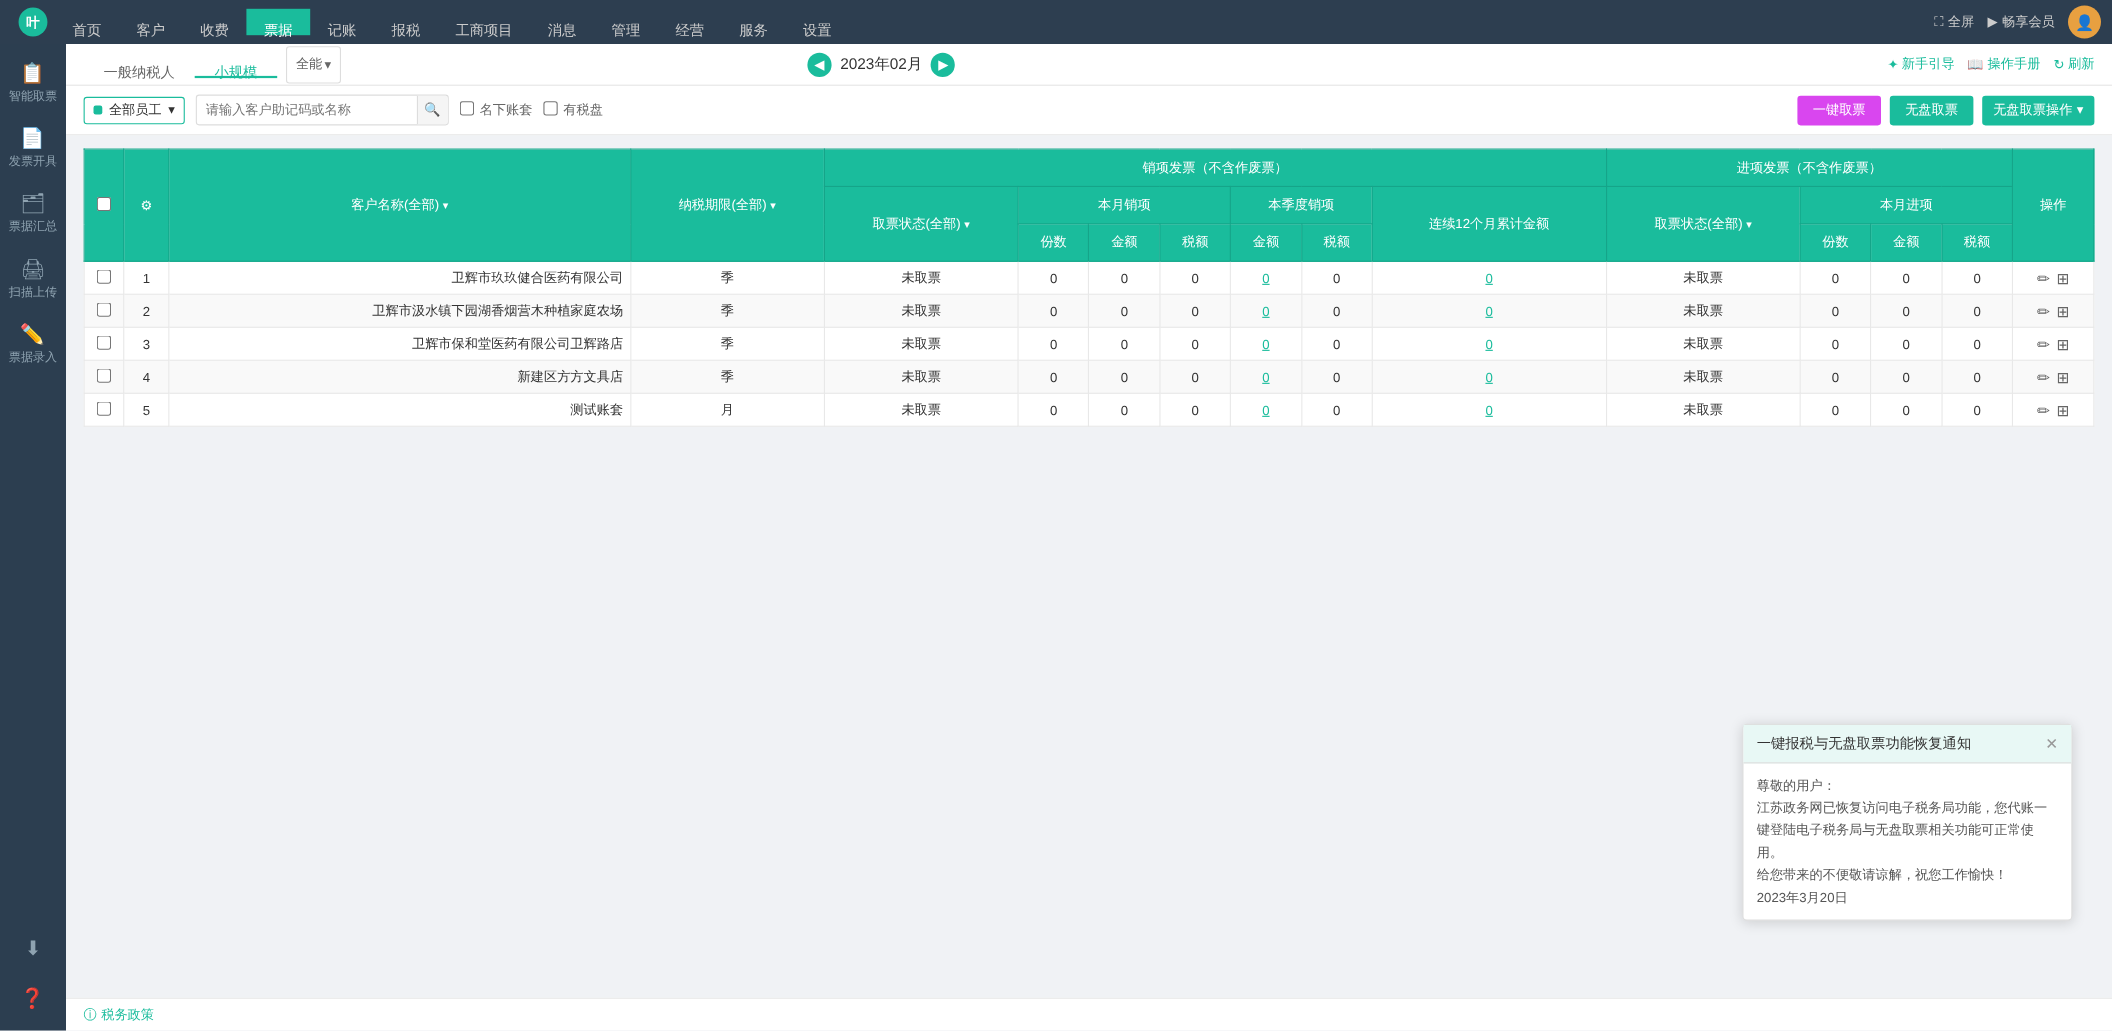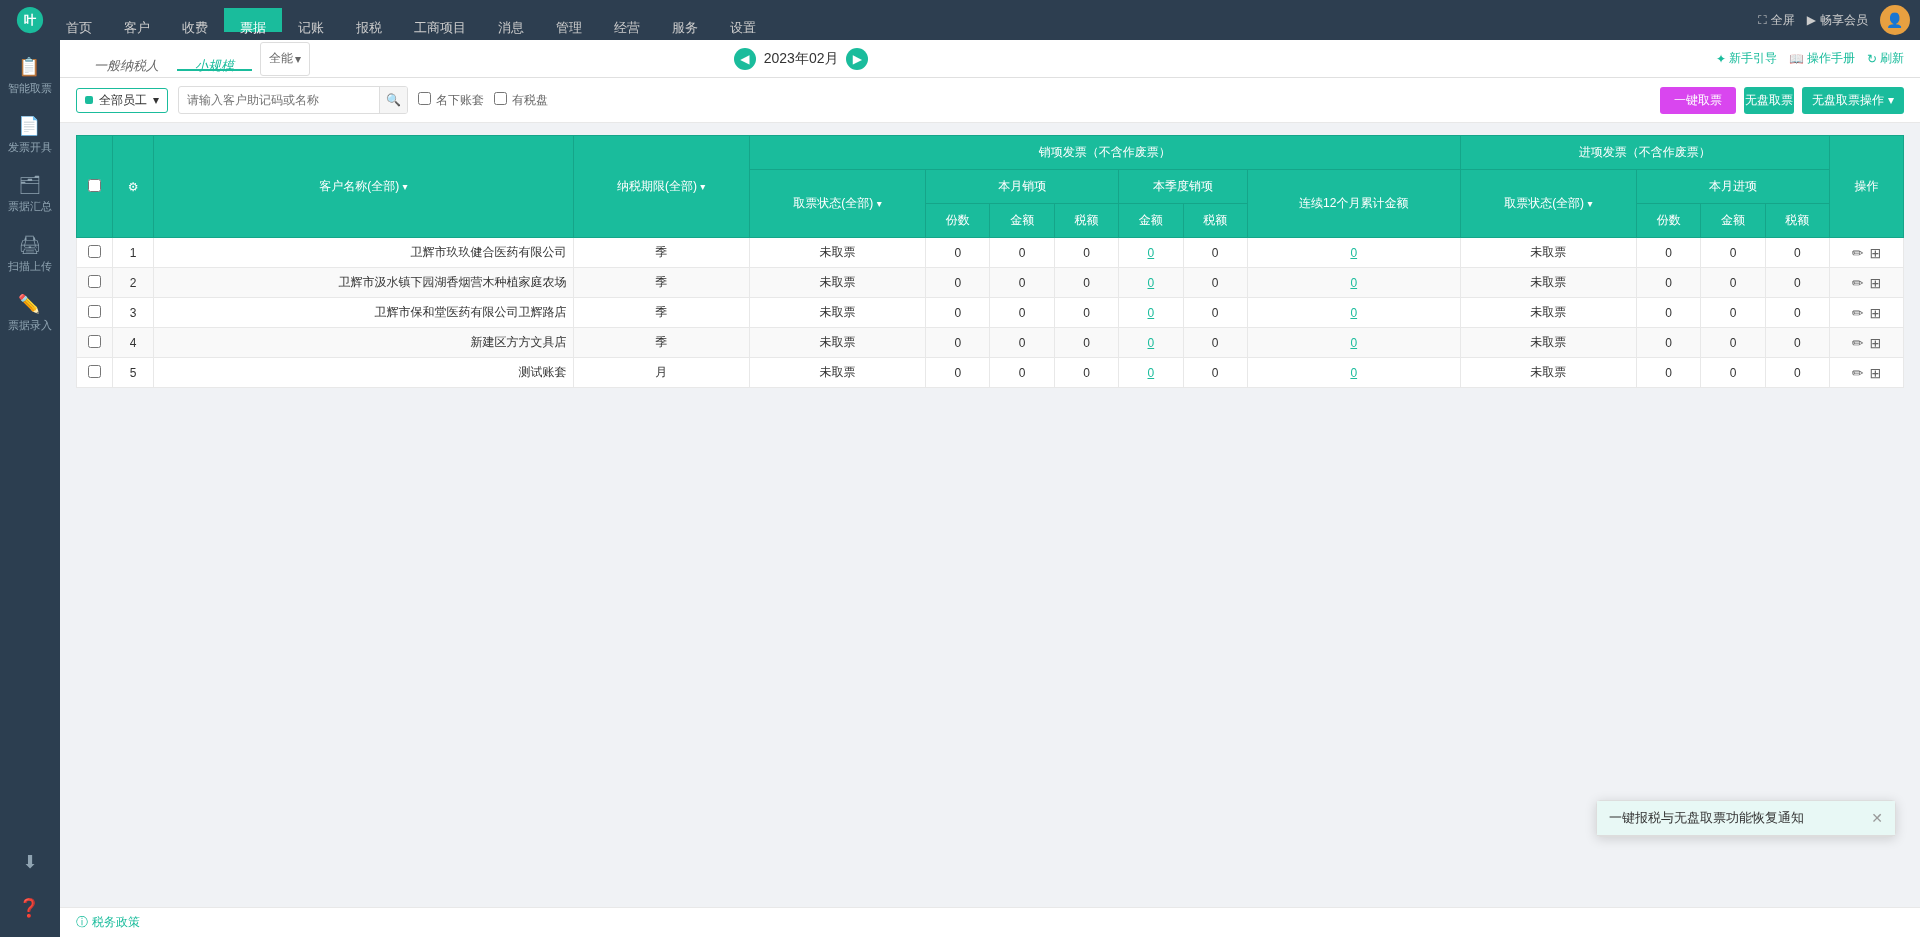--- a/index.html
+++ b/index.html
@@ -22,60 +22,60 @@
     .sidebar-item { width: 56px; display: flex; flex-direction: column; align-items: center; justify-content: center; padding: 8px 4px; cursor: pointer; color: #8fa3b1; font-size: 11px; gap: 4px; border-radius: 4px; }
     .sidebar-item .icon { font-size: 18px; }
     .sidebar-item .label { text-align: center; line-height: 1.2; }
     .sidebar-bottom { margin-top: auto; padding-bottom: 10px; display: flex; flex-direction: column; align-items: center; gap: 8px; }
 
     
     .main { flex: 1; display: flex; flex-direction: column; overflow: hidden; }
 
     
     .tab-bar { background: #fff; border-bottom: 1px solid #e0e0e0; padding: 0 16px; display: flex; align-items: center; gap: 0; height: 38px; }
-    .tab { padding: 0 18px; height: 24px; line-height: 38px; cursor: pointer; font-size: 13px; color: #666; border-bottom: 2px solid transparent; white-space: nowrap; font-style: italic; }
+    .tab { padding: 0 18px; height: 24px; line-height: 38px; cursor: pointer; font-size: 13px; color: #666; border-bottom: 2px solid transparent; white-space: nowrap; }
     .tab.active { color: #1abc9c; border-bottom: 2px solid #1abc9c; font-weight: 500; }
     .tab-extra { margin-left: 8px; display: flex; align-items: center; gap: 4px; }
     .tab-extra .dropdown-trigger { display: flex; align-items: center; gap: 2px; cursor: pointer; color: #666; font-size: 12px; padding: 16px 8px; border: 1px solid #ddd; border-radius: 3px; height: 26px; }
     .tab-bar-right { margin-left: auto; display: flex; align-items: center; gap: 12px; font-size: 12px; color: #1abc9c; }
     .tab-bar-right span { cursor: pointer; display: flex; align-items: center; gap: 3px; }
     .period-nav { display: flex; align-items: center; gap: 8px; margin: 0 auto; }
     .period-nav .period-label { font-size: 14px; font-weight: 500; color: #333; }
     .period-nav .nav-btn { width: 22px; height: 22px; background: #1abc9c; border-radius: 50%; display: flex; align-items: center; justify-content: center; cursor: pointer; color: #fff; font-size: 12px; }
 
     
     .toolbar { background: #fff; padding: 8px 16px; display: flex; align-items: center; gap: 10px; border-bottom: 1px solid #e8e8e8; }
     .toolbar .filter-group { display: flex; align-items: center; gap: 6px; border: 1px solid #1abc9c; border-radius: 3px; padding: 3px 8px; font-size: 12px; color: #333; cursor: pointer; }
     .toolbar .filter-group .dot { width: 8px; height: 8px; background: #1abc9c; border-radius: 2px; }
     .search-box { display: flex; align-items: center; border: 1px solid #ddd; border-radius: 3px; overflow: hidden; height: 28px; }
     .search-box input { border: none; outline: none; padding: 0 8px; font-size: 12px; width: 200px; color: #999; }
     .search-box .search-btn { background: #f5f5f5; border-left: 1px solid #ddd; height: 28px; width: 28px; display: flex; align-items: center; justify-content: center; cursor: pointer; color: #666; }
     .toolbar .check-group { display: flex; align-items: flex-start; gap: 5px; font-size: 12px; color: #666; }
     .toolbar .check-group input[type=checkbox] { cursor: pointer; }
     .toolbar-right { margin-left: auto; display: flex; align-items: center; gap: 8px; }
     .btn-primary { background: #d946ef; color: #fff; border: none; padding: 5px 14px; border-radius: 3px; cursor: pointer; font-size: 12px; white-space: nowrap; }
-    .btn-teal { background: #1abc9c; color: #fff; border: none; padding: 5px 1px; border-radius: 3px; cursor: pointer; font-size: 12px; white-space: nowrap; }
+    .btn-teal { background: #1abc9c; color: #fff; border: none; padding: 5px 14px; border-radius: 3px; cursor: pointer; font-size: 12px; white-space: nowrap; }
     .btn-dropdown { background: #1abc9c; color: #fff; border: none; padding: 5px 10px; border-radius: 3px; cursor: pointer; font-size: 12px; display: flex; align-items: center; gap: 4px; white-space: nowrap; }
 
     
     .table-container { flex: 1; overflow: auto; padding: 12px 16px; }
     table { width: 100%; border-collapse: collapse; background: #fff; font-size: 12px; }
     thead tr th { background: #1abc9c; color: #fff; text-align: center; padding: 8px 6px; border: 1px solid #15a589; white-space: nowrap; font-weight: normal; }
     thead tr.header-row-1 th { }
     thead tr.header-row-2 th { }
     tbody tr td { text-align: center; padding: 6px; border: 1px solid #e8e8e8; color: #333; }
     tbody tr:nth-child(even) { background: #f9f9f9; }
     .td-left { text-align: right; }
     .link-text { color: #1abc9c; cursor: pointer; text-decoration: underline; }
     .action-icons { display: flex; align-items: center; justify-content: center; gap: 6px; }
     .action-icon { cursor: pointer; color: #666; font-size: 14px; }
     th.checkbox-col { width: 36px; }
 
     
-    .notification-popup { position: fixed; bottom: 100px; right: 24px; width: 300px; background: #fff; border: 1px solid #ddd; border-radius: 4px; box-shadow: 0 2px 12px rgba(0,0,0,0.15); font-size: 12px; }
+    .notification-popup { position: fixed; bottom: 100px; right: 36px; width: 300px; background: #fff; border: 1px solid #ddd; border-radius: 4px; box-shadow: 0 2px 12px rgba(0,0,0,0.15); font-size: 12px; }
     .notification-header { background: #e8f8f5; padding: 8px 12px; display: flex; align-items: center; justify-content: space-between; font-size: 13px; font-weight: 500; color: #333; border-bottom: 1px solid #ddd; }
     .notification-body { padding: 10px 12px; line-height: 1.7; color: #555; max-height: 200px; overflow-y: auto; }
     .notification-close { cursor: pointer; color: #999; font-size: 14px; }
 
     
     .status-bar { background: #fff; border-top: 1px solid #e8e8e8; padding: 6px 16px; display: flex; align-items: center; gap: 4px; font-size: 12px; color: #1abc9c; }
     .status-bar span { cursor: pointer; }
 
     
     ::-webkit-scrollbar { width: 6px; height: 6px; }
@@ -381,13 +381,16 @@
       <span>税务政策</span>
     </div>
   </div>
 </div>
 
 <div class="notification-popup">
   <div class="notification-header">
     <span>一键报税与无盘取票功能恢复通知</span>
     <span class="notification-close">✕</span>
   </div>
+  <div class="notification-body">
+    <div id="notif-content">尊敬的用户：<br>江苏政务网已恢复访问电子税务局功能，您代账一键登陆电子税务局与无盘取票相关功能可正常使用。<br>给您带来的不便敬请谅解，祝您工作愉快！<br>2023年3月20日</div>
+  </div>
 </div>
 
 </body></html>

